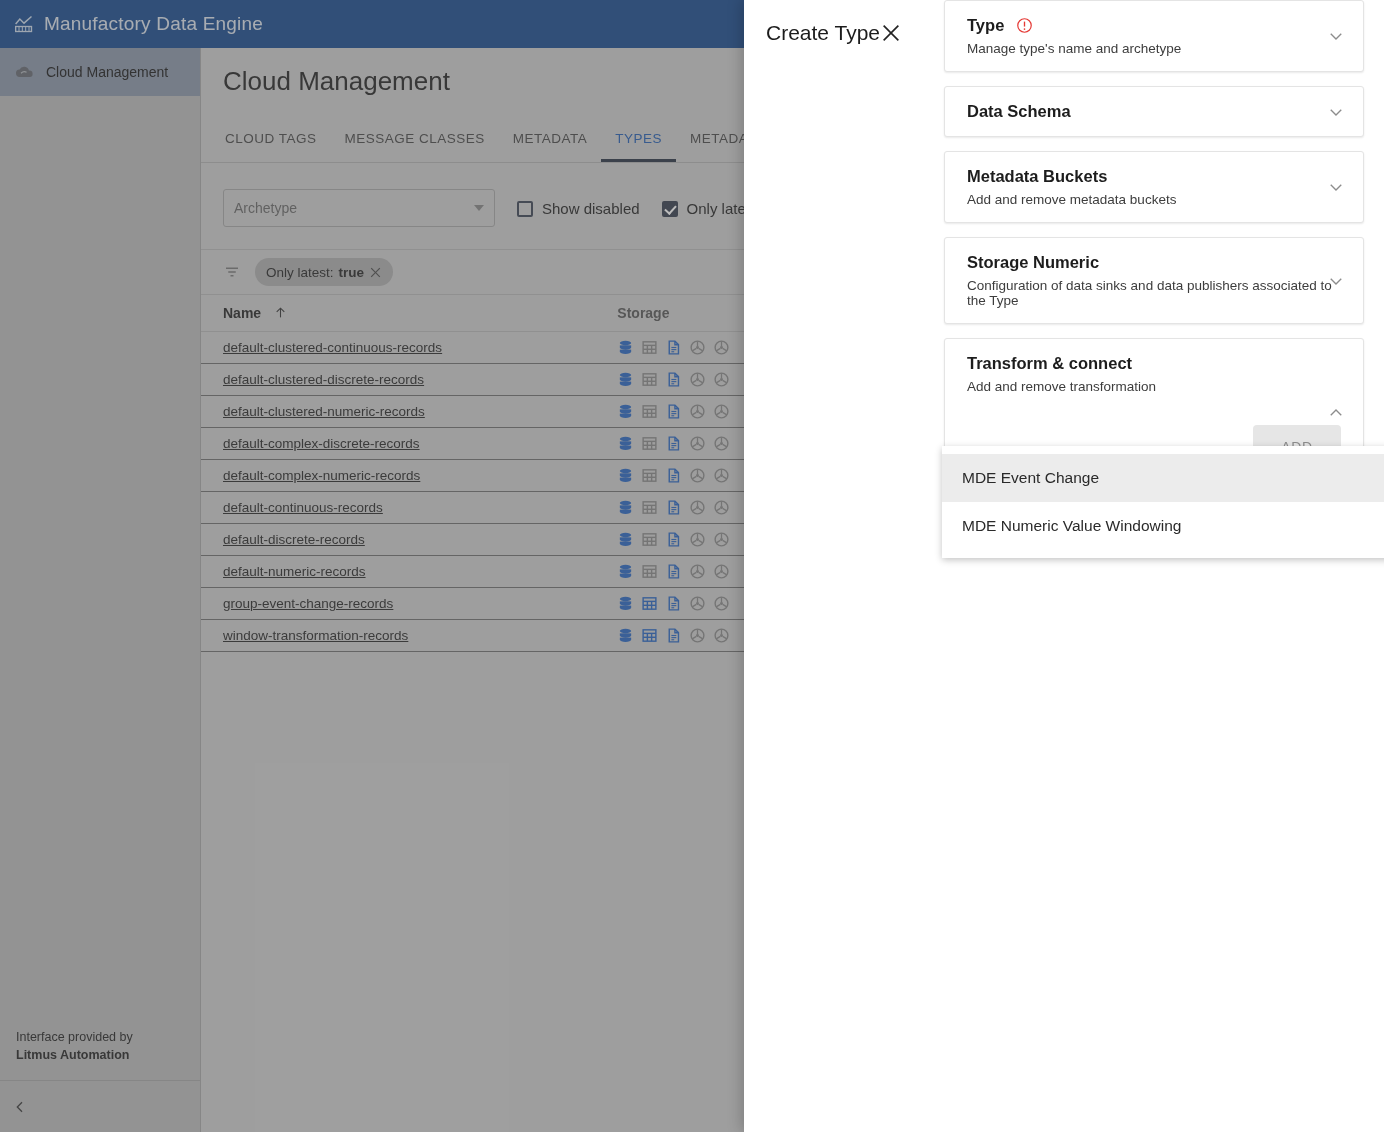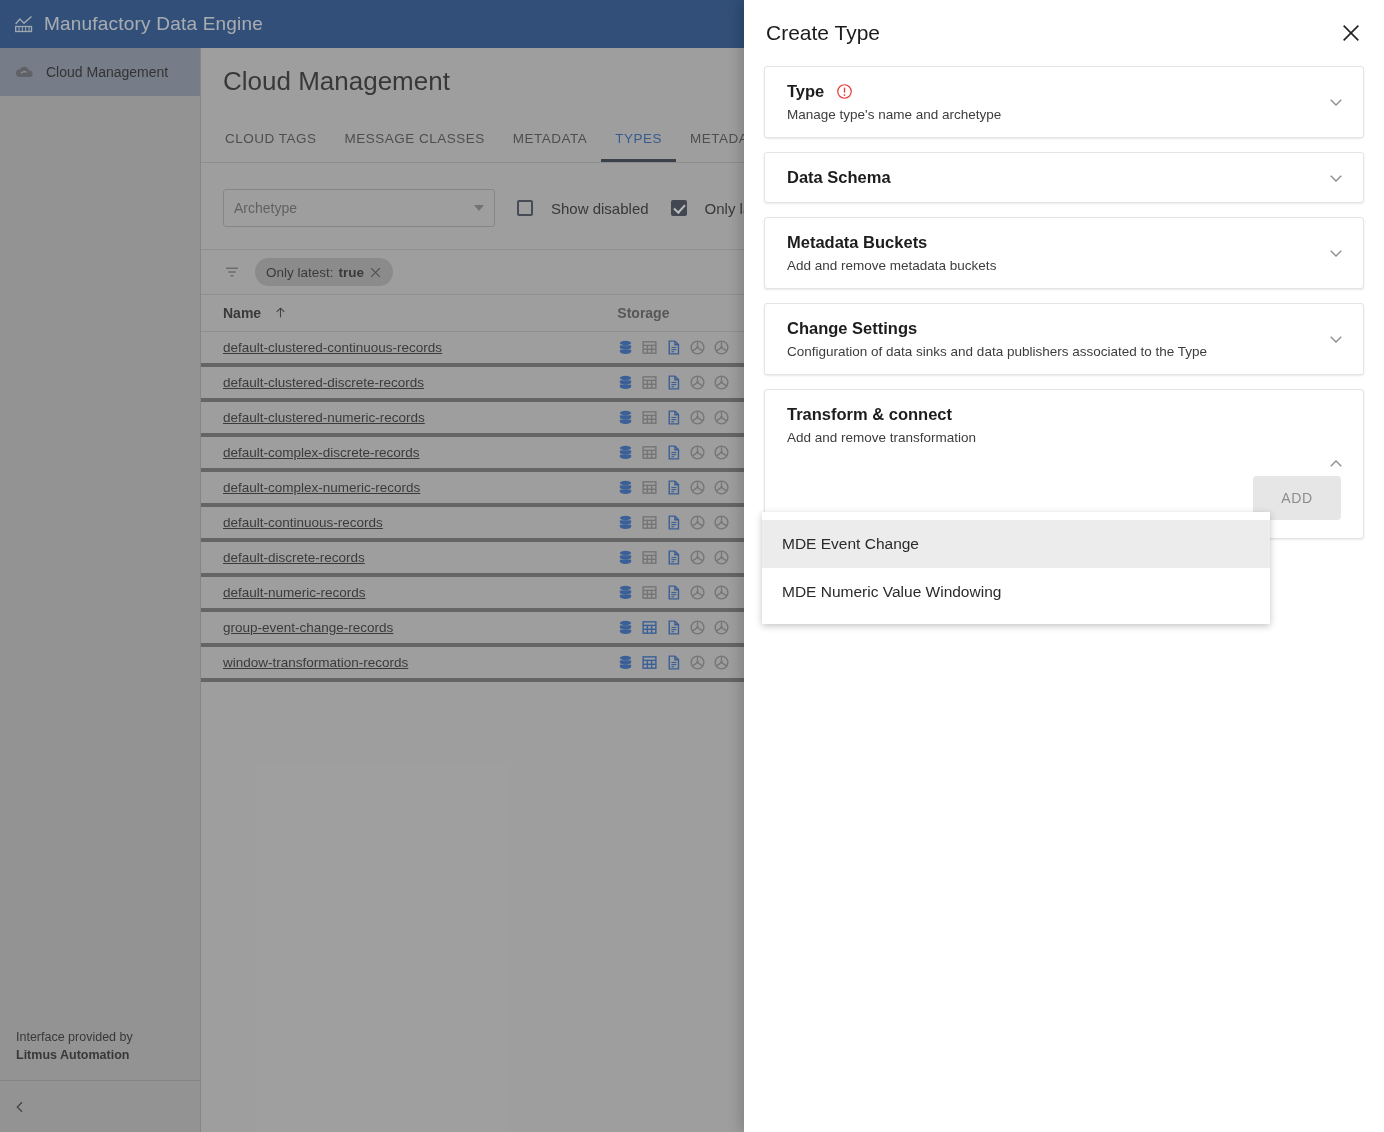--- a/index.html
+++ b/index.html
@@ -68,21 +68,21 @@
   .select {
     width: 272px; height: 38px; border: 1px solid #a8a8a8; border-radius: 3px;
     display: flex; align-items: center; padding: 0 10px; color: #6d6d6d;
     font-size: 14px; background: transparent; position: relative;
   }
   .select .caret {
     position: absolute; right: 10px; width: 0; height: 0;
     border-left: 5px solid transparent; border-right: 5px solid transparent;
     border-top: 6px solid #8a8a8a;
   }
-  .chk { display: flex; align-items: center; gap: 18px; font-size: 15px; color: #2b2b2b; white-space: nowrap; }
+  .chk { display: flex; align-items: flex-end; gap: 9px; font-size: 15px; color: #2b2b2b; white-space: nowrap; }
   .box { width: 16px; height: 16px; border: 2px solid #414a5a; border-radius: 2px; }
   .box.on { background: #3b4353; border-color: #3b4353; position: relative; }
   .box.on::after {
     content: ""; position: absolute; left: 3px; top: 0px; width: 5px; height: 9px;
     border: solid #ffffff; border-width: 0 2px 2px 0; transform: rotate(42deg);
   }
 
   .chipbar {
     display: flex; align-items: center; gap: 14px; padding: 0 0 0 22px;
     height: 46px; border-top: 1px solid #b9b9b9; border-bottom: 1px solid #b9b9b9;
@@ -97,40 +97,40 @@
   .chip .x { width: 13px; height: 13px; display:block; opacity:.75; }
 
   table.grid { width: 1183px; border-collapse: collapse; table-layout: fixed; }
   table.grid th {
     text-align: left; font-size: 14px; color: #5c5c5c; font-weight: 700;
     padding: 10px 0 10px 22px; border-bottom: 1px solid #b9b9b9; background: transparent;
   }
   table.grid th.name-h { font-weight: 700; color: #2d2d2d; }
   table.grid th .sortic { width: 13px; height: 13px; margin-left: 9px; vertical-align: -1px; display:inline-block;}
   table.grid td {
-    padding: 7px 0 7px 22px; border-bottom: 4px solid #737373;
+    padding: 7px 0 7px 22px; border-bottom: 1px solid #737373;
     font-size: 13.5px; color: #2b2b2b; vertical-align: middle;
   }
   td.c-name { width: 214px; }
   td.c-name a { color: #2f2f2f; text-decoration: underline; word-break: break-word; }
   td.c-stor { width: 124px; padding-left: 14px; }
   td.c-arch { white-space: nowrap; overflow: hidden; font-size: 13.5px; letter-spacing: .2px;}
   .stor-row { display: flex; align-items: center; gap: 7px; }
   .stor-row svg { width: 17px; height: 17px; display:block; }
 
   
   .scrim {
     position: absolute; left: 0; top: 0; width: 744px; height: 1132px;
     background: rgba(80,80,80,0.38); pointer-events: none;
   }
 
   
   .dialog {
     position: absolute; left: 744px; top: 0; width: 640px; height: 1132px;
-    background: #ffffff; display: flex; flex-direction: column;
+    background: #ffffff; display: flex; flex-direction: row;
     box-shadow: -2px 0 14px rgba(0,0,0,.22);
   }
   .dlg-head {
     height: 66px; display: flex; align-items: center; justify-content: space-between;
     padding: 0 22px 0 22px; flex: 0 0 auto;
   }
   .dlg-title { font-size: 21px; color: #1c1c1c; font-weight: 400; }
   .dlg-close { width: 22px; height: 22px; cursor: pointer; display:block; }
 
   .dlg-body { flex: 1 1 auto; padding: 0 20px; position: relative; overflow: hidden; }
@@ -764,21 +764,21 @@
           <h3>Metadata Buckets</h3>
         </div>
         <div class="psub">Add and remove metadata buckets</div>
         <svg class="chev" viewBox="0 0 24 24">
           <polyline points="5,9 12,16 19,9" fill="none" stroke="#8c8c8c" stroke-width="1.8"></polyline>
         </svg>
       </div>
 
       <div class="panel">
         <div class="ph">
-          <h3>Change Settings</h3>
+          <h3>Storage Numeric</h3>
         </div>
         <div class="psub">Configuration of data sinks and data publishers associated to the Type</div>
         <svg class="chev" viewBox="0 0 24 24">
           <polyline points="5,9 12,16 19,9" fill="none" stroke="#8c8c8c" stroke-width="1.8"></polyline>
         </svg>
       </div>
 
       <div class="panel tc">
         <div class="ph">
           <h3>Transform &amp; connect</h3>

